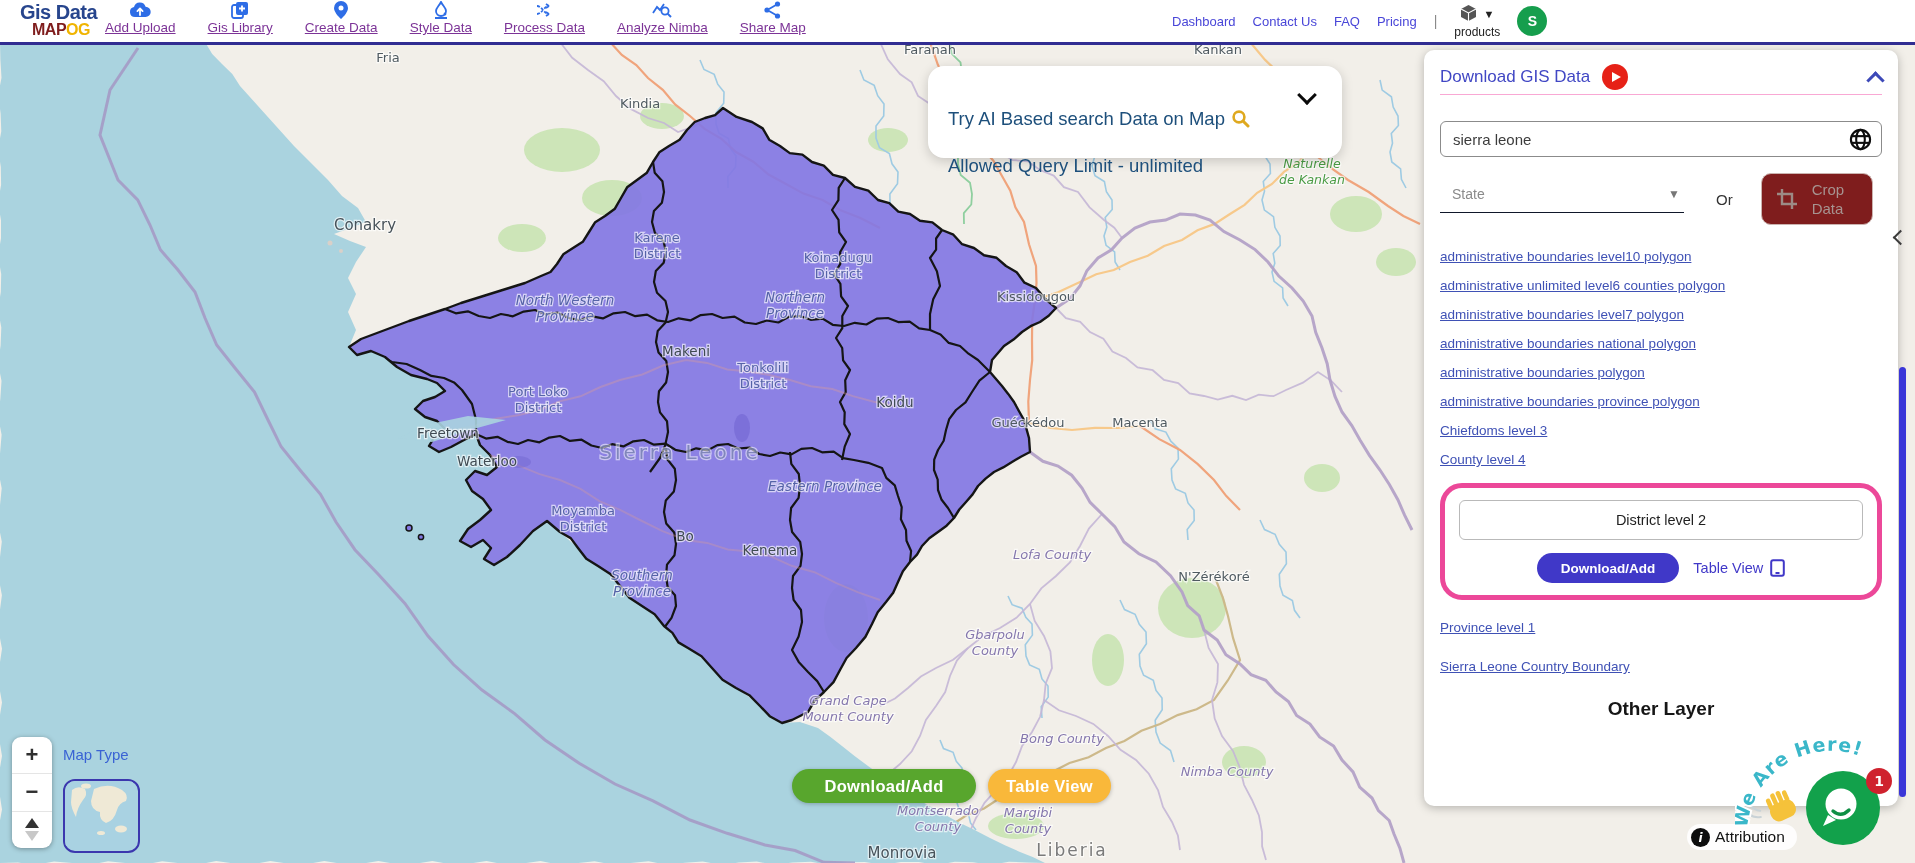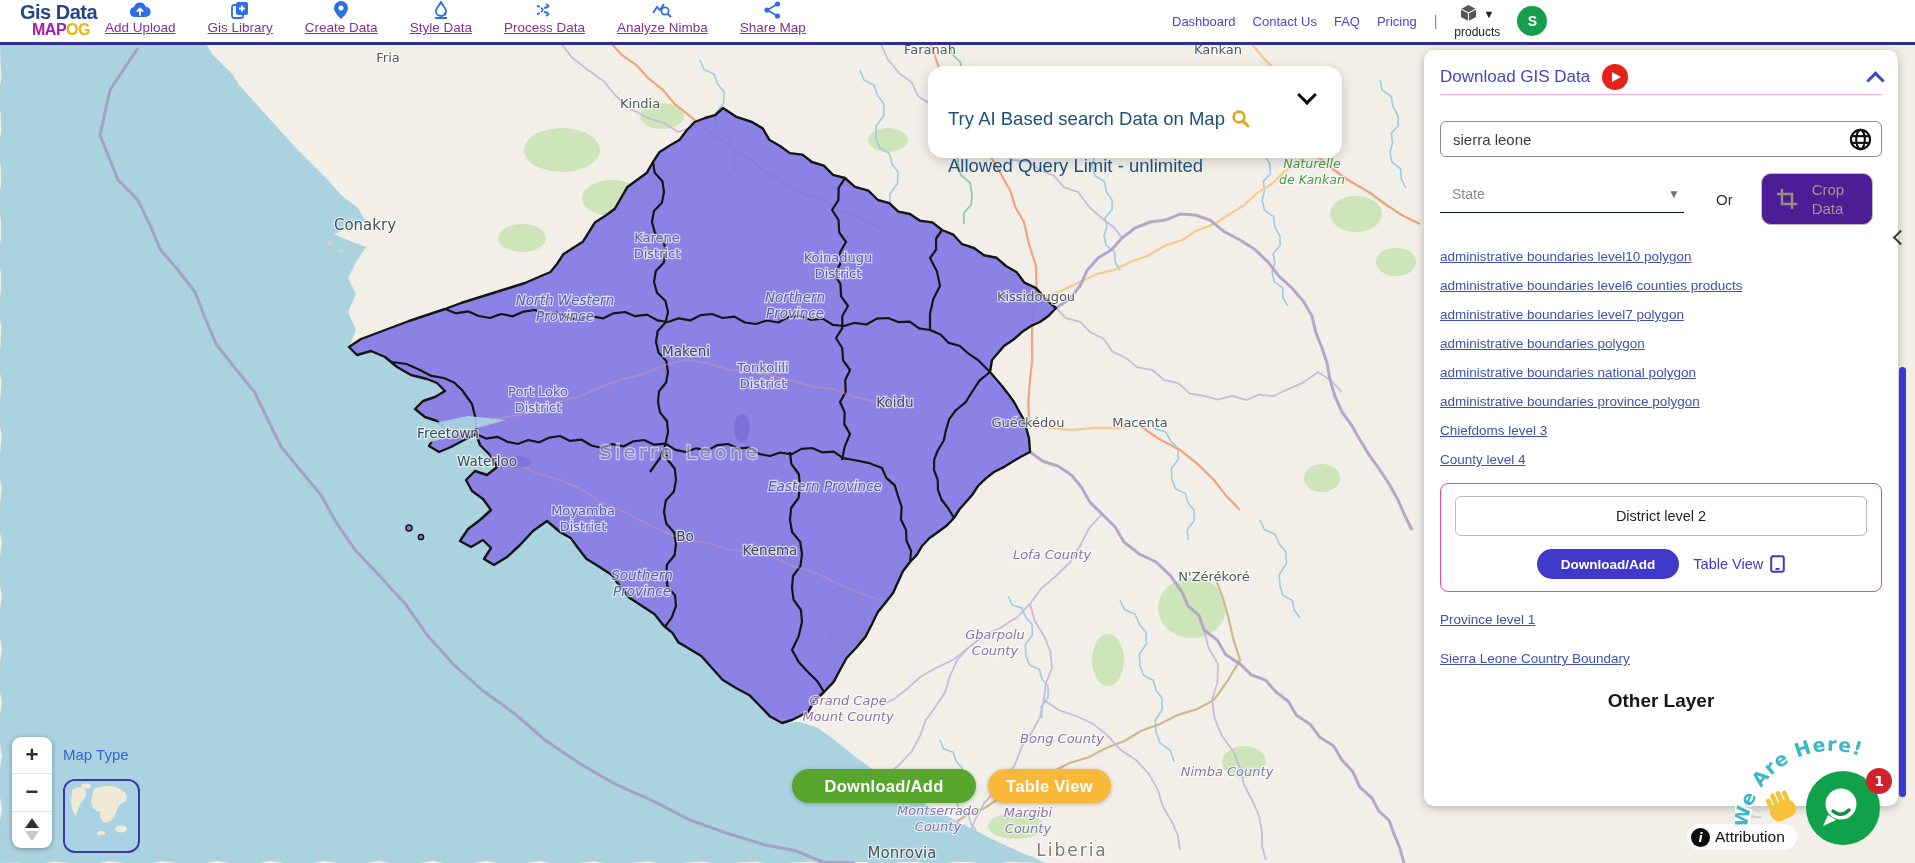--- a/index.html
+++ b/index.html
@@ -4,21 +4,21 @@
 <style>
   html,body{margin:0;padding:0;background:#fff;font-family:"Liberation Sans",sans-serif;}
   #app{position:relative;width:1915px;height:863px;overflow:hidden;background:#f2efe9;}
   svg text{font-family:"DejaVu Sans",sans-serif;}
 
   
   .navbar{position:absolute;left:0;top:0;width:1915px;height:42px;background:#fff;border-bottom:3px solid #312d92;z-index:10;}
   .logo{position:absolute;left:20px;top:2px;line-height:1;cursor:pointer;}
   .logo .l1{font-size:20px;font-weight:800;color:#27458d;letter-spacing:-.5px;}
   .logo .l2{font-size:16px;font-weight:800;margin-left:12px;letter-spacing:-.5px;}
-  .logo .l2 .map{color:#a21caf;} .logo .l2 .og{color:#f0b400;margin-top:26px;}
+  .logo .l2 .map{color:#7f1d1d;} .logo .l2 .og{color:#f0b400;margin-top:26px;}
   .nav-items{position:absolute;left:105px;top:1px;display:flex;gap:32px;align-items:flex-start;}
   .nav-item{display:flex;flex-direction:column;align-items:center;gap:1px;cursor:pointer;}
   .nav-item .ni-icon{height:18px;display:flex;align-items:center;}
   .nav-item .ni-label{font-size:13.5px;color:#7c3397;text-decoration:underline;white-space:nowrap;}
   .nav-right{position:absolute;left:1172px;top:0;height:42px;display:flex;align-items:center;gap:17px;}
   .nav-link{font-size:13px;color:#4946d8;cursor:pointer;white-space:nowrap;}
   .nav-divider{color:#8a8a8a;font-size:14px;}
   .products{display:flex;flex-direction:column;align-items:center;line-height:1;cursor:pointer;}
   .products .prow{display:flex;align-items:center;gap:6px;}
   .products .ptxt{font-size:12px;color:#222;margin-top:1px;}
@@ -37,25 +37,25 @@
   .yt{margin-left:12px;display:flex;cursor:pointer;}
   .chev-up{margin-left:auto;width:10px;height:10px;border:solid #3d49b8;border-width:0 3px 3px 0;transform:rotate(-135deg);margin-top:6px;cursor:pointer;}
   .search-row{position:relative;margin-top:26px;}
   .search-row input{width:100%;height:36px;box-sizing:border-box;border:1px solid #8b8b8b;border-radius:6px;font-size:15px;color:#3c3c3c;padding:0 40px 0 12px;font-family:"Liberation Sans",sans-serif;outline:none;}
   .globe{position:absolute;right:10px;top:7px;cursor:pointer;}
   .state-row{margin-top:16px;display:flex;align-items:center;}
   .state-select{width:228px;border-bottom:1px solid #0f172a;display:flex;align-items:center;justify-content:space-between;padding:0 4px 10px 12px;cursor:pointer;}
   .state-select .st{font-size:14px;color:#8a8a8a;}
   .state-select .caret{color:#777;font-size:12px;}
   .or{margin-left:32px;font-size:15px;font-weight:500;color:#333;}
-  .crop-btn{margin-left:28px;display:flex;align-items:center;gap:14px;background:#4c1d95;border:1.6px solid #cbb3af;border-radius:10px;padding:6px 14px;cursor:pointer;}
+  .crop-btn{margin-left:28px;display:flex;align-items:center;gap:14px;background:#7f1d1d;border:1.6px solid #cbb3af;border-radius:10px;padding:6px 14px;cursor:pointer;}
   .crop-btn .ct{font-size:15px;color:#a79390;width:46px;text-align:left;line-height:19px;font-family:"Liberation Sans",sans-serif;}
   .link-list{margin-top:24px;}
   .plink{font-size:13.5px;color:#3f51b5;text-decoration:underline;font-weight:500;margin-bottom:14px;cursor:pointer;white-space:nowrap;}
-  .sel-card{border:1px solid #ec4899;border-radius:8px;padding:12px 14px;margin-top:16px;}
+  .sel-card{border:5px solid #ec4899;border-radius:22px;padding:12px 14px;margin-top:16px;}
   .sel-box{border:1px solid #b9b9b9;border-radius:6px;height:38px;display:flex;align-items:center;justify-content:center;font-size:14.5px;color:#1f1f1f;cursor:pointer;}
   .sel-actions{margin-top:13px;display:flex;align-items:center;justify-content:center;gap:14px;}
   .dl-pill{background:#4038c8;color:#fff;border:none;border-radius:15px;height:30px;padding:0 24px;font-size:13.5px;font-weight:700;cursor:pointer;font-family:"Liberation Sans",sans-serif;}
   .tv{display:flex;align-items:center;gap:7px;color:#4038c8;font-size:14.5px;font-weight:500;cursor:pointer;}
   .link-list2{margin-top:20px;}
   .plink2{font-size:13.5px;color:#3f51b5;text-decoration:underline;font-weight:500;margin-bottom:24px;cursor:pointer;}
   .other-layer{text-align:center;font-size:19px;font-weight:700;color:#161616;margin-top:4px;}
 
   .scrollbar{position:absolute;left:1899px;top:367px;width:7px;height:430px;background:#3a36d8;border-radius:4px;z-index:6;cursor:pointer;}
   .collapse{position:absolute;left:1895px;top:232px;width:9px;height:9px;border:solid #3c3c3c;border-width:0 0 2.5px 2.5px;transform:rotate(45deg);z-index:6;cursor:pointer;}
@@ -346,24 +346,24 @@
       <button class="crop-btn">
         <svg width="22" height="22" viewBox="0 0 22 22">
             <path d="M6 1 V16 H21" fill="none" stroke="#9c8a85" stroke-width="2.4"></path>
             <path d="M1 6 H16 V21" fill="none" stroke="#9c8a85" stroke-width="2.4"></path>
           </svg>
         <span class="ct">Crop Data</span>
       </button>
     </div>
     <div class="link-list" id="panel-links">
         <div class="plink">administrative boundaries level10 polygon</div>
-        <div class="plink">administrative boundaries level6 counties products</div>
+        <div class="plink">administrative unlimited level6 counties polygon</div>
         <div class="plink">administrative boundaries level7 polygon</div>
+        <div class="plink">administrative boundaries national polygon</div>
         <div class="plink">administrative boundaries polygon</div>
-        <div class="plink">administrative boundaries national polygon</div>
         <div class="plink">administrative boundaries province polygon</div>
         <div class="plink">Chiefdoms level 3</div>
         <div class="plink">County level 4</div>
       </div>
     <div class="sel-card">
       <div class="sel-box">District level 2</div>
       <div class="sel-actions">
         <button class="dl-pill">Download/Add</button>
         <span class="tv">
           <span>Table View</span>

